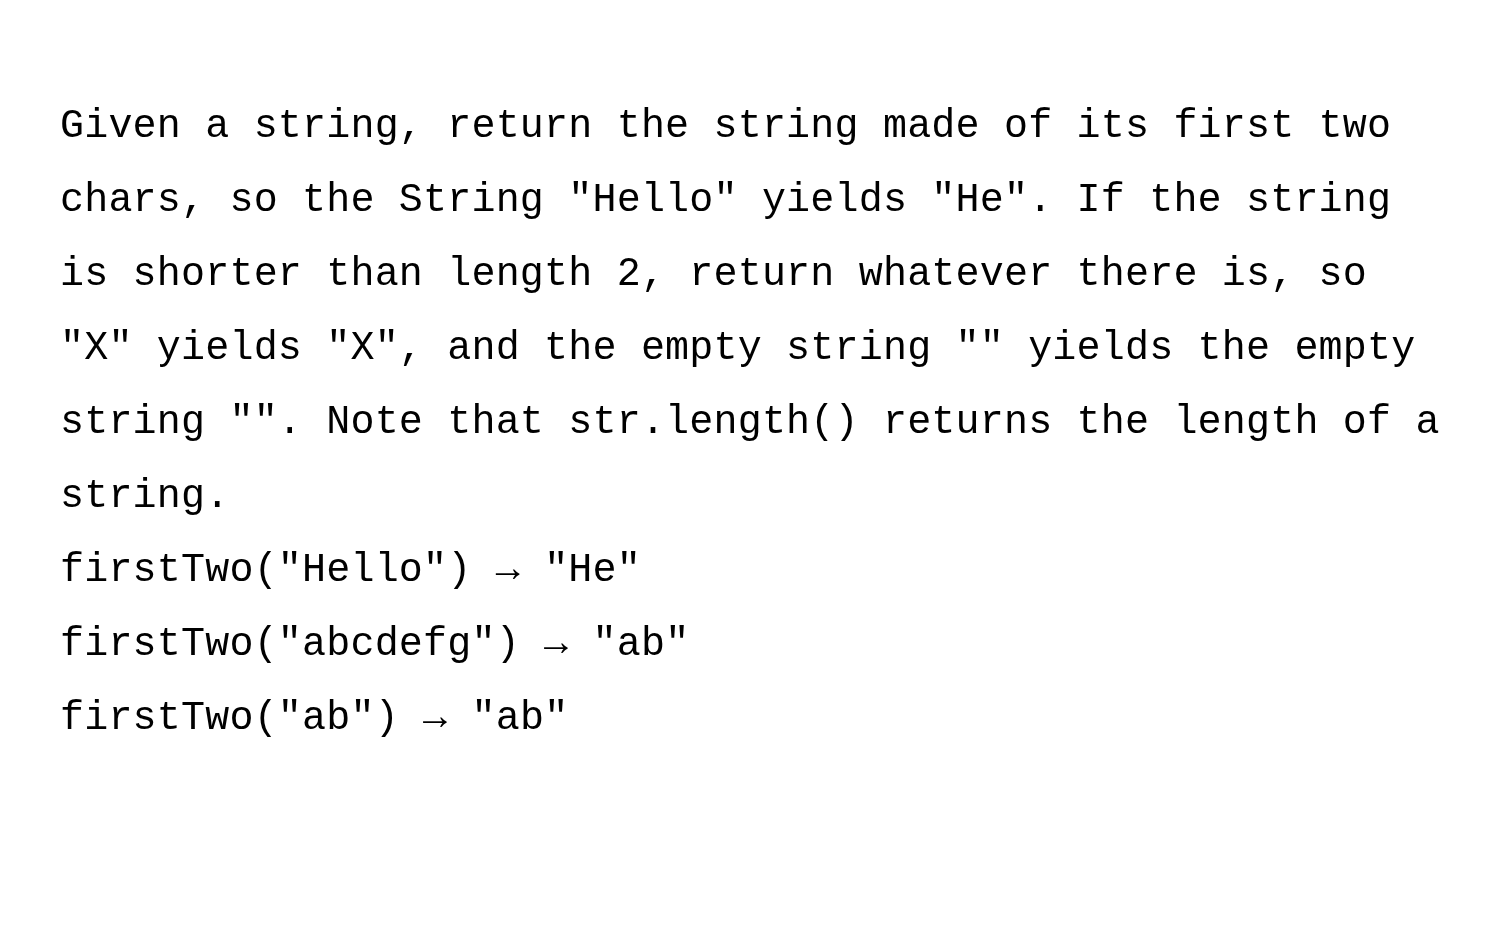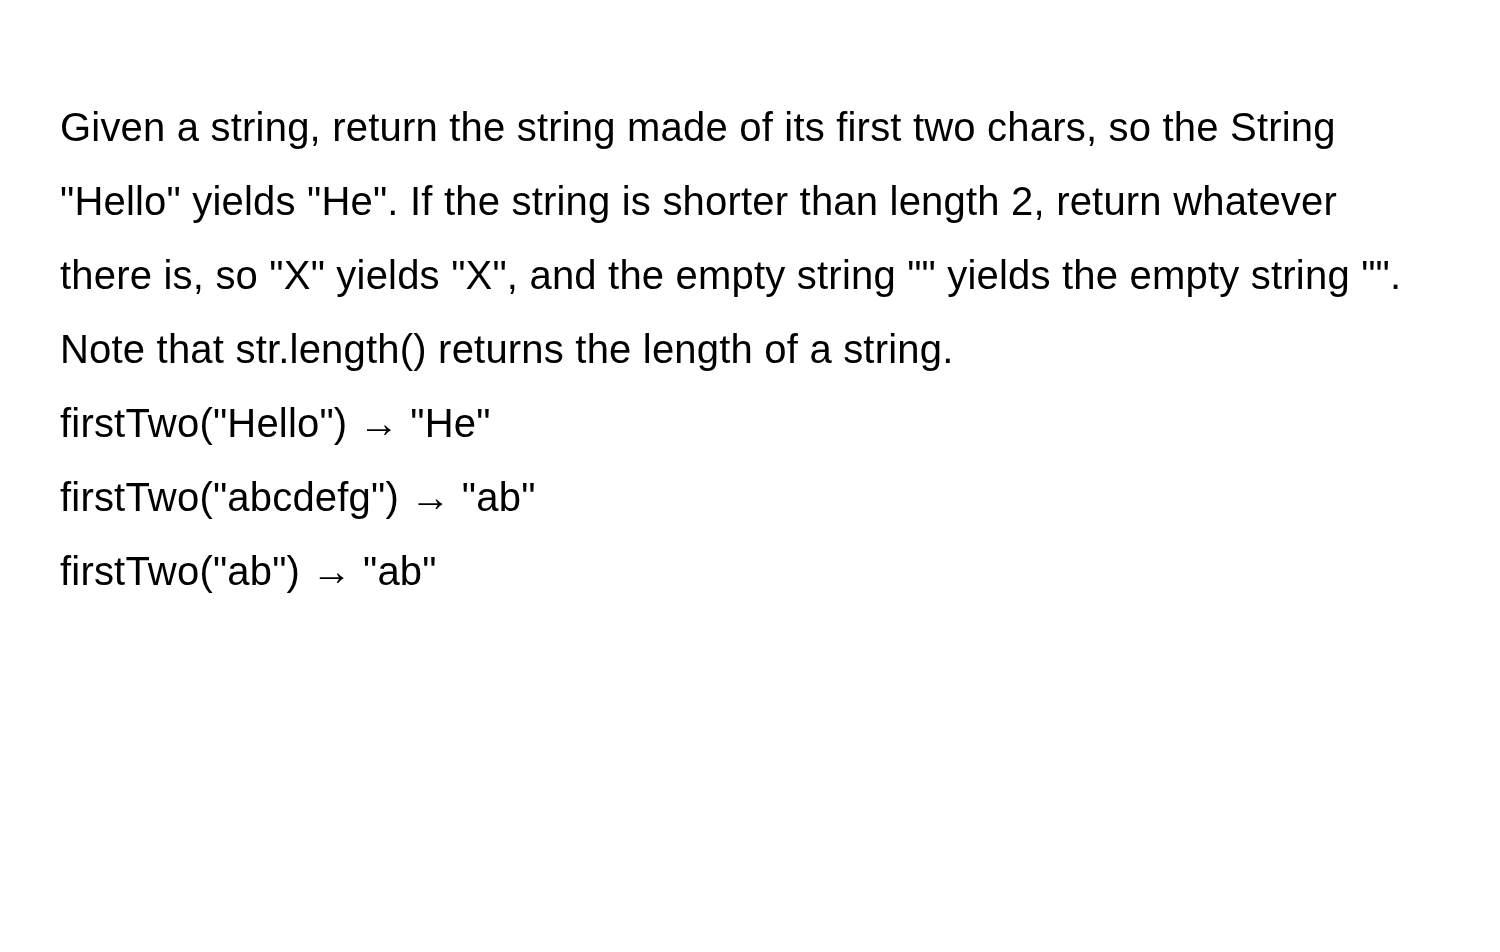--- a/index.html
+++ b/index.html
@@ -13,20 +13,21 @@
       background: #ffffff;
       font-family: -apple-system, BlinkMacSystemFont, "Segoe UI", Helvetica, Arial, sans-serif;
       color: #000000;
       padding: 90px 60px 60px 60px;
     }
     .content {
       font-size: 40px;
       line-height: 1.85;
       letter-spacing: 0.2px;
       font-weight: 400;
+      font-family: Liberation Mono, monospace;
     }
     .description {
       margin-bottom: 0;
     }
     .example {
       font-size: 40px;
       line-height: 1.85;
       letter-spacing: 0.2px;
     }
     .arrow {

